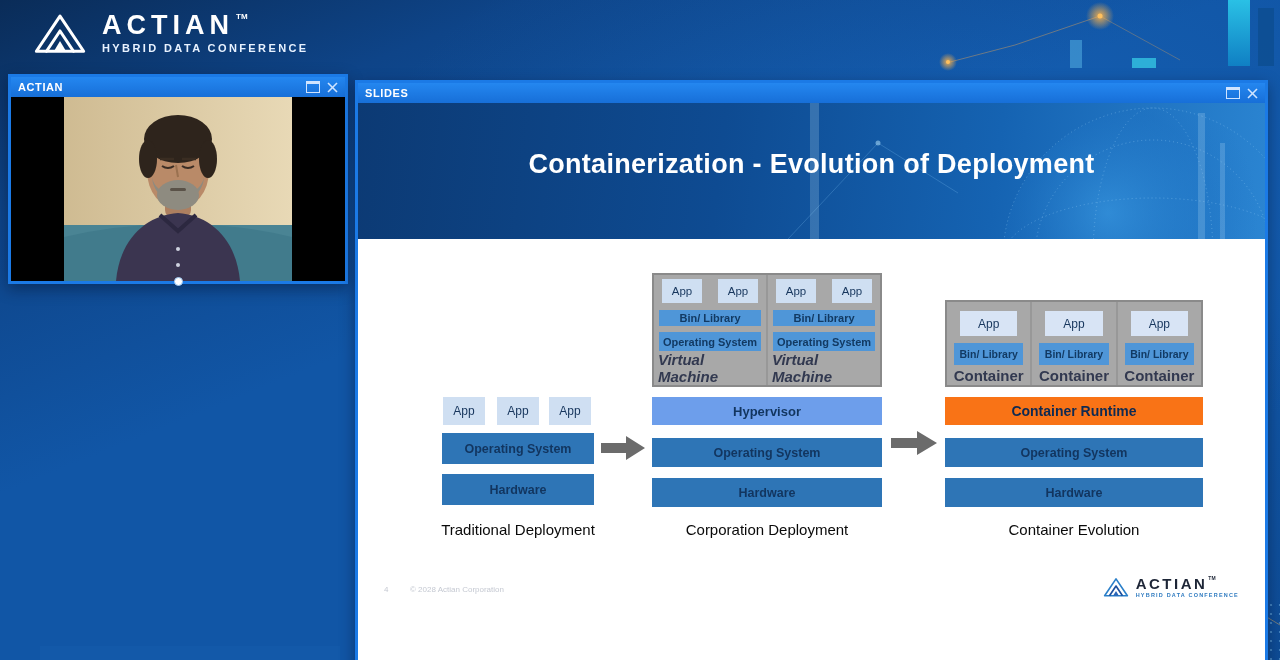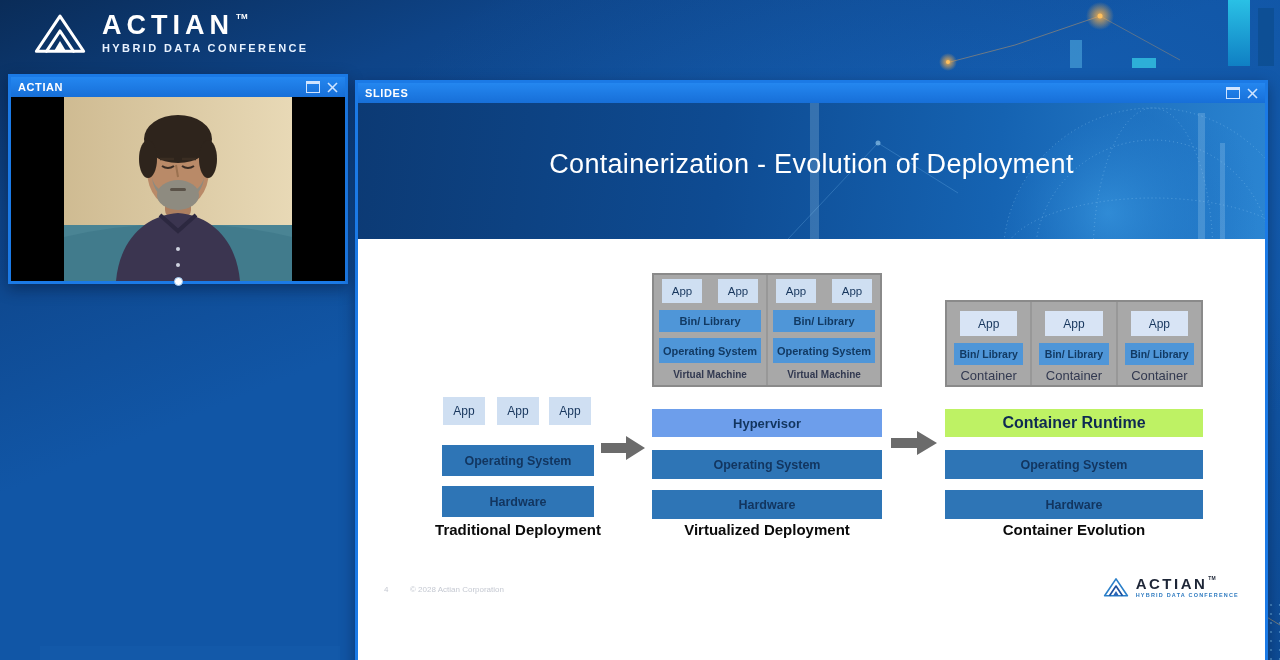--- a/index.html
+++ b/index.html
@@ -30,63 +30,63 @@
   .webcam{width:228px;height:184px;display:block;}
   .resize-dot{position:absolute;left:50%;bottom:-5px;margin-left:-4px;width:7px;height:7px;border-radius:50%;
               background:#fff;border:1px solid #9cc6f0;}
 
   .slides-panel{left:355px;top:80px;width:913px;height:619px;background:#fff;}
   .slide{position:absolute;left:0;top:20px;width:907px;height:505px;background:#fff;}
 
   .slide-header{position:absolute;left:0;top:0;width:907px;height:136px;overflow:hidden;
     background:linear-gradient(97deg,#0c3a74 0%,#0e4b92 40%,#1563b2 70%,#2b85d2 100%);}
   .slide-title{position:absolute;left:0;top:46px;width:100%;text-align:center;
-    color:#fff;font-weight:normal;font-size:27px;letter-spacing:.3px;}
+    color:#fff;font-weight:bold;font-size:27px;letter-spacing:.3px;}
 
   
   .blubox{position:absolute;display:flex;align-items:center;justify-content:center;
-          font-weight:bold;color:#12355f;font-size:12.5px;box-sizing:border-box;margin-top:12px;}
+          font-weight:bold;color:#12355f;font-size:12.5px;box-sizing:border-box;}
   .appbox{background:#cfdff2;display:flex;align-items:center;justify-content:center;
           font-weight:normal;color:#17365d;font-size:11.5px;box-sizing:border-box;}
   .gray-box{position:absolute;background:#a8a8a8;border:2px solid #8a8a8a;display:flex;box-sizing:border-box;}
-  .diagram-label{position:absolute;text-align:center;font-size:15px;font-weight:bold;color:#0a0a0a;}
+  .diagram-label{position:absolute;text-align:center;font-size:15px;font-weight:normal;color:#0a0a0a;}
   .arrow{position:absolute;}
 
   
   .t-app{position:absolute;width:42px;height:28px;top:294px;font-size:12px;}
   .t-a1{left:85px}.t-a2{left:139px}.t-a3{left:191px}
   .t-os{left:84px;top:330px;width:152px;height:31px;background:#2e75b6;}
   .t-hw{left:84px;top:371px;width:152px;height:31px;background:#2e75b6;}
   .t-label{left:30px;top:418px;width:260px;}
 
   
   .v-gray{left:294px;top:170px;width:230px;height:114px;}
   .vm{flex:1;display:flex;flex-direction:column;padding:4px 4px 0;box-sizing:border-box;}
   .vm+.vm{border-left:2px solid #989898;}
   .vm-apps{display:flex;justify-content:space-between;padding:0 4px;margin-bottom:7px;}
   .vm-apps .appbox{width:40px;height:24px;}
   .vm-bin{height:22px;margin:0 1px 6px;background:#4f96d8;display:flex;align-items:center;justify-content:center;
           font-weight:bold;color:#123a63;font-size:11px;}
   .vm-os{height:25px;margin:0 1px;background:#4f96d8;display:flex;align-items:center;justify-content:center;
          font-weight:bold;color:#123a63;font-size:11px;}
-  .vm-cap{flex:1;display:flex;align-items:center;justify-content:center;font-size:10px;font-weight:600;color:#323950;}
+  .vm-cap{flex:1;display:flex;align-items:center;justify-content:center;font-size:15px;font-weight:600;color:#323950;font-style:italic;}
   .v-hyp{left:294px;top:294px;width:230px;height:28px;background:#6d9eeb;font-size:13px;}
   .v-os{left:294px;top:335px;width:230px;height:29px;background:#2e75b6;}
   .v-hw{left:294px;top:375px;width:230px;height:29px;background:#2e75b6;}
   .v-label{left:289px;top:418px;width:240px;}
 
   
   .c-gray{left:587px;top:197px;width:258px;height:87px;}
   .cc{flex:1;display:flex;flex-direction:column;padding:9px 4px 0;box-sizing:border-box;}
   .cc+.cc{border-left:2px solid #989898;}
   .cc .appbox{height:25px;margin:0 9px;background:#d8e4f5;font-size:12px;}
   .cc-bin{height:22px;margin:7px 3px 0;background:#4f96d8;display:flex;align-items:center;justify-content:center;
           font-weight:bold;color:#123a63;font-size:10.5px;}
-  .cc-cap{flex:1;display:flex;align-items:center;justify-content:center;font-size:13px;font-weight:400;color:#323950;}
-  .c-run{left:587px;top:294px;width:258px;height:28px;background:#bef264;font-size:16px;color:#0e2a52;}
+  .cc-cap{flex:1;display:flex;align-items:center;justify-content:center;font-size:15px;font-weight:700;color:#323950;}
+  .c-run{left:587px;top:294px;width:258px;height:28px;background:#f97316;font-size:14px;color:#0e2a52;}
   .c-os{left:587px;top:335px;width:258px;height:29px;background:#2e75b6;}
   .c-hw{left:587px;top:375px;width:258px;height:29px;background:#2e75b6;}
   .c-label{left:593px;top:418px;width:246px;}
 
   .arrow1{left:243px;top:333px;}
   .arrow2{left:533px;top:328px;}
 
   
   .pg{position:absolute;left:26px;bottom:14px;font-size:8px;color:#c5c9d2;}
   .cp{position:absolute;left:52px;bottom:14px;font-size:8px;color:#c5c9d2;}
@@ -293,21 +293,21 @@
             <div class="appbox">App</div>
           </div>
           <div class="vm-bin">Bin/ Library</div>
           <div class="vm-os">Operating System</div>
           <div class="vm-cap">Virtual Machine</div>
         </div>
       </div>
       <div class="blubox v-hyp">Hypervisor</div>
       <div class="blubox v-os">Operating System</div>
       <div class="blubox v-hw">Hardware</div>
-      <div class="diagram-label v-label">Virtualized Deployment</div>
+      <div class="diagram-label v-label">Corporation Deployment</div>
 
       <svg class="arrow arrow2" width="46" height="24" viewBox="0 0 46 24">
         <polygon points="0,7 26,7 26,0 46,12 26,24 26,17 0,17" fill="#6b6b6b"></polygon>
       </svg>
 
       <div class="gray-box c-gray">
         <div class="cc">
           <div class="appbox">App</div>
           <div class="cc-bin">Bin/ Library</div>
           <div class="cc-cap">Container</div>

